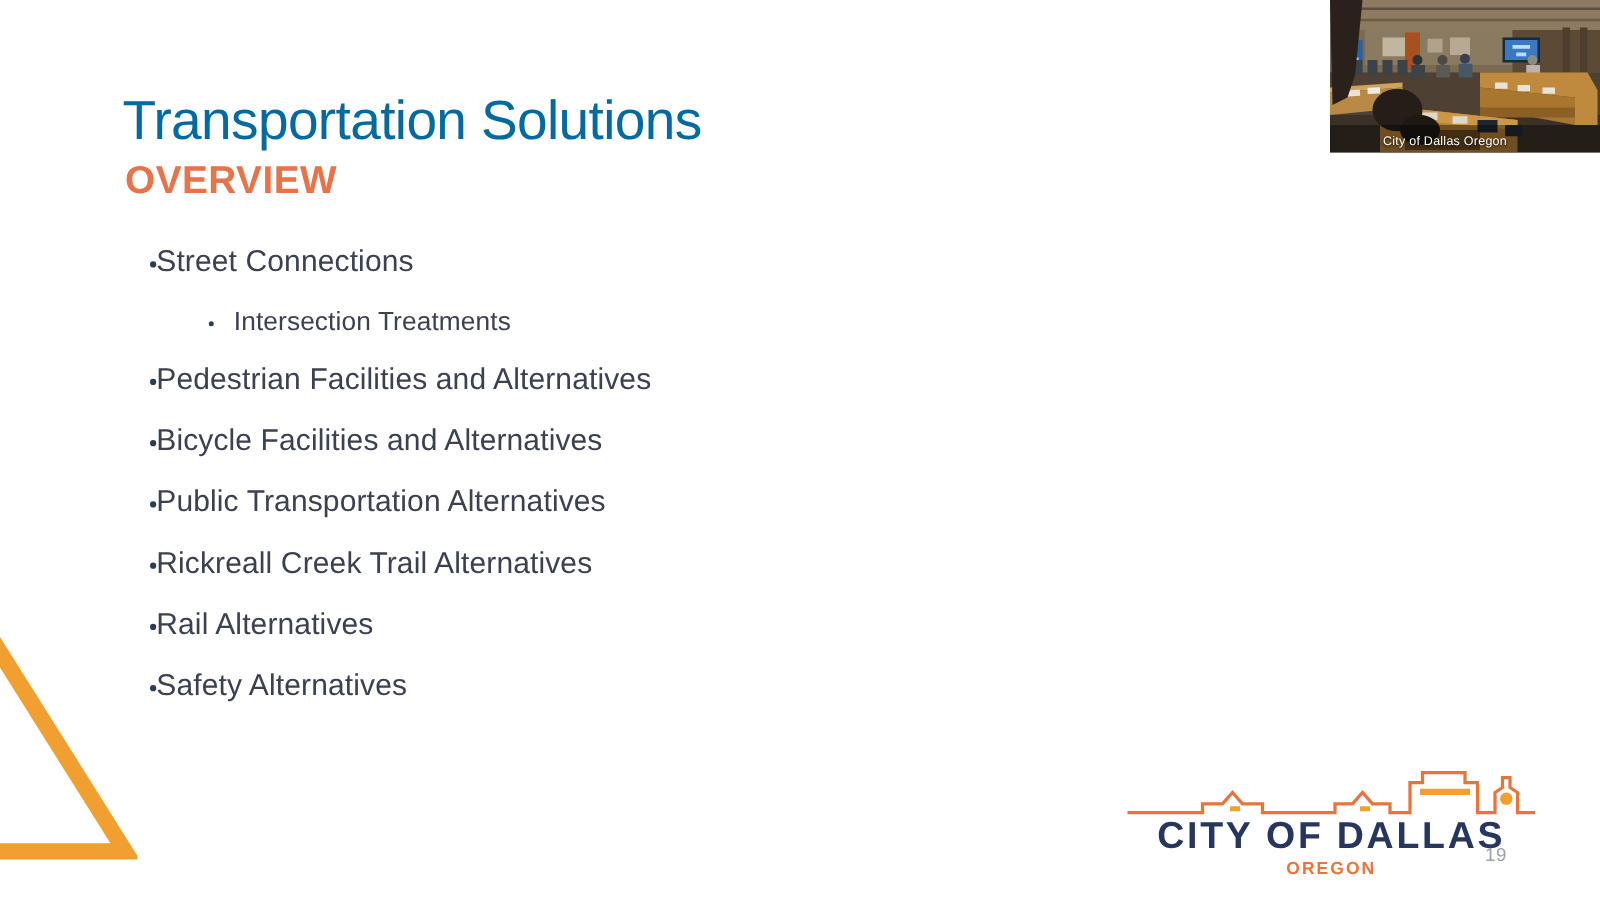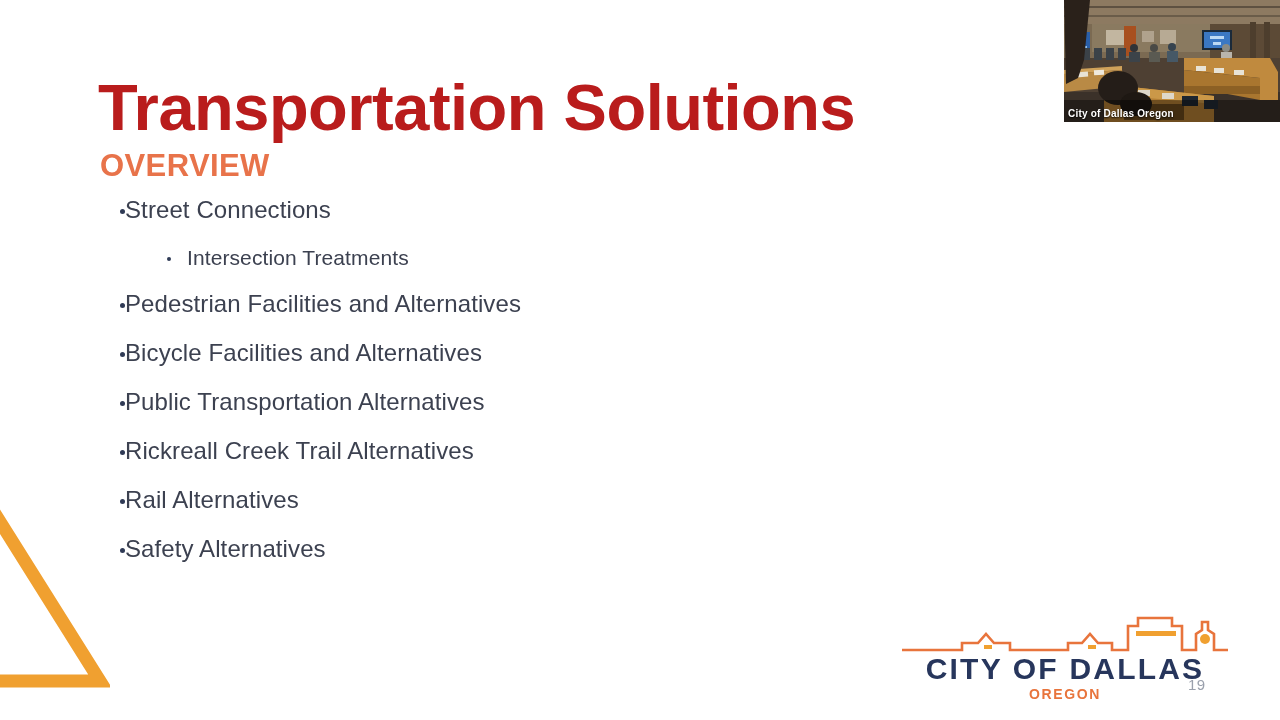--- a/index.html
+++ b/index.html
@@ -28,25 +28,25 @@
 
   
   .title-block {
     position: absolute;
     left: 98px;
     top: 74px;
     width: 820px;
   }
   .slide-title {
     margin: 0;
-    font-size: 65px;
+    font-size: 44px;
     line-height: 1.06;
-    font-weight: 700;
+    font-weight: 400;
     letter-spacing: -0.5px;
-    color: #b91c1c;
+    color: #0369a1;
     white-space: nowrap;
   }
   .slide-subtitle {
     margin: 6px 0 0 2px;
     font-size: 31px;
     line-height: 1.1;
     font-weight: 700;
     letter-spacing: 0.4px;
     color: #E8734A;
   }
@@ -162,23 +162,24 @@
   }
   .video-caption {
     position: absolute;
     left: 0;
     bottom: 0;
     width: 180px;
     padding: 2px 0 3px 4px;
     box-sizing: border-box;
     color: #ffffff;
     font-size: 10px;
-    font-weight: 700;
+    font-weight: 400;
     letter-spacing: 0.2px;
     text-shadow: 0 1px 2px rgba(0,0,0,0.9);
+    text-align: center;
   }
 </style>
 </head>
 <body>
 
 <div class="slide">
 
   <div class="corner-triangle">
     <svg width="140" height="200" viewBox="0 0 140 200">
       <polyline points="22,14 130,186 18,186" fill="none" stroke="#F0A030" stroke-width="13" stroke-linecap="square" stroke-linejoin="miter"></polyline>

